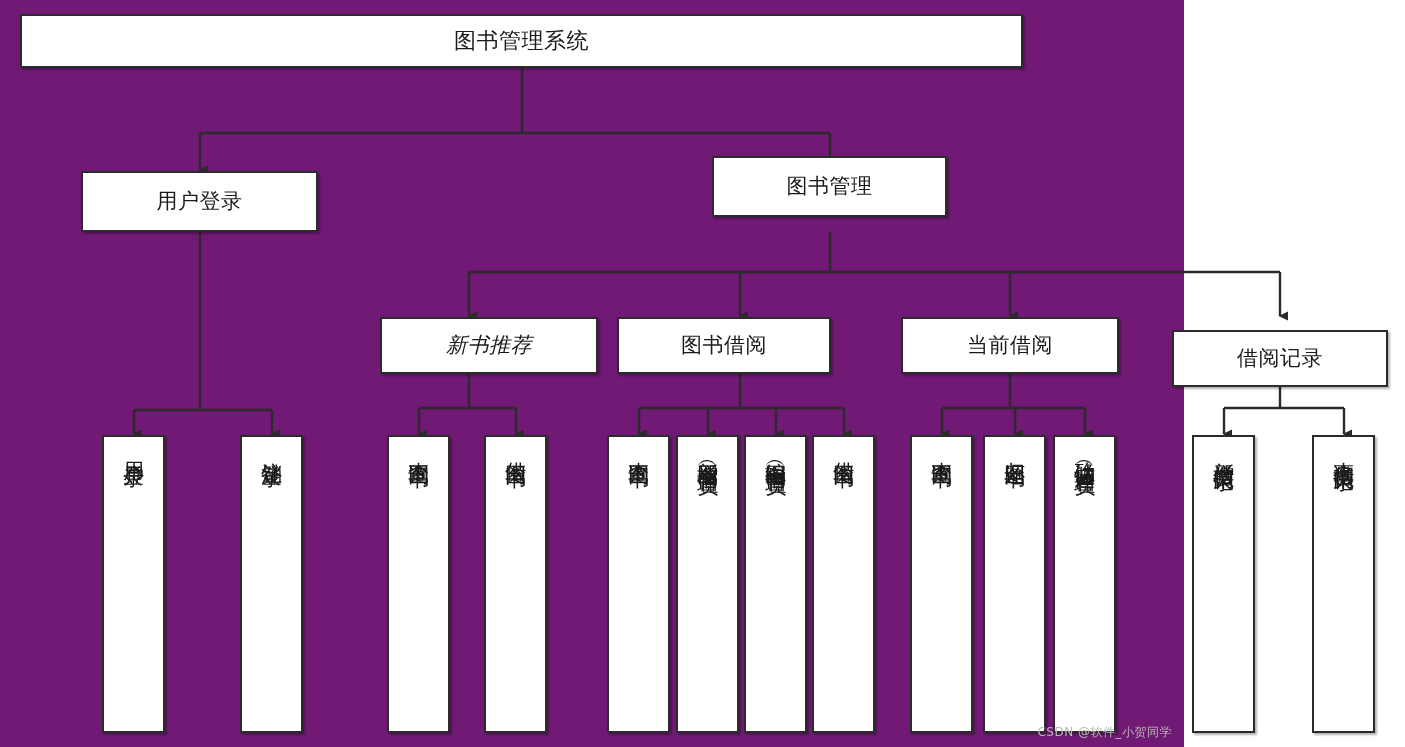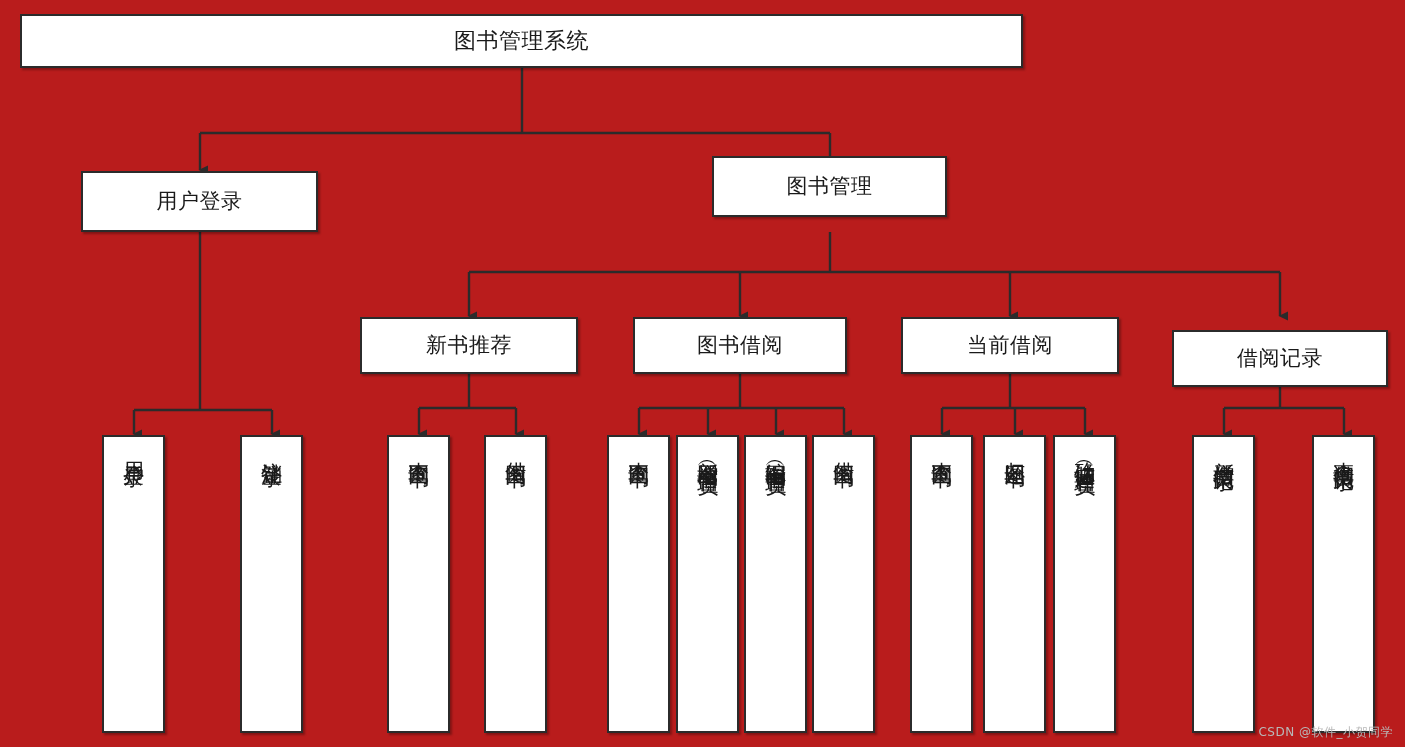--- a/index.html
+++ b/index.html
@@ -9,23 +9,23 @@
     background: #ffffff;
   }
   body {
     width: 1405px;
     height: 747px;
     overflow: hidden;
     font-family: "DejaVu Sans", "Liberation Sans", sans-serif;
   }
   #diagram-root {
     position: relative;
-    width: 1405px;
+    width: 1184px;
     height: 747px;
-    background: #b91c1c;
+    background: #701a75;
   }
   svg.connectors {
     position: absolute;
     top: 0;
     left: 0;
     width: 1405px;
     height: 747px;
     overflow: visible;
     pointer-events: none;
   }
@@ -128,24 +128,24 @@
   <div id="node-layer">
       <div class="node horizontal root" style="left: 20px; top: 14px; width: 1003px; height: 54px;">
         <span class="node-label">图书管理系统</span>
       </div>
       <div class="node horizontal" style="left: 81px; top: 171px; width: 237px; height: 61px;">
         <span class="node-label">用户登录</span>
       </div>
       <div class="node horizontal" style="left: 712px; top: 156px; width: 235px; height: 61px;">
         <span class="node-label">图书管理</span>
       </div>
-      <div class="node horizontal" style="left: 360px; top: 317px; width: 218px; height: 57px;">
+      <div class="node horizontal" style="left: 380px; top: 317px; width: 218px; height: 57px; font-style: italic;">
         <span class="node-label">新书推荐</span>
       </div>
-      <div class="node horizontal" style="left: 633px; top: 317px; width: 214px; height: 57px;">
+      <div class="node horizontal" style="left: 617px; top: 317px; width: 214px; height: 57px;">
         <span class="node-label">图书借阅</span>
       </div>
       <div class="node horizontal" style="left: 901px; top: 317px; width: 218px; height: 57px;">
         <span class="node-label">当前借阅</span>
       </div>
       <div class="node horizontal" style="left: 1172px; top: 330px; width: 216px; height: 57px;">
         <span class="node-label">借阅记录</span>
       </div>
       <div class="node vertical" style="left: 102px; top: 435px; width: 63px; height: 298px;">
         <span class="node-label">用户登录</span>

